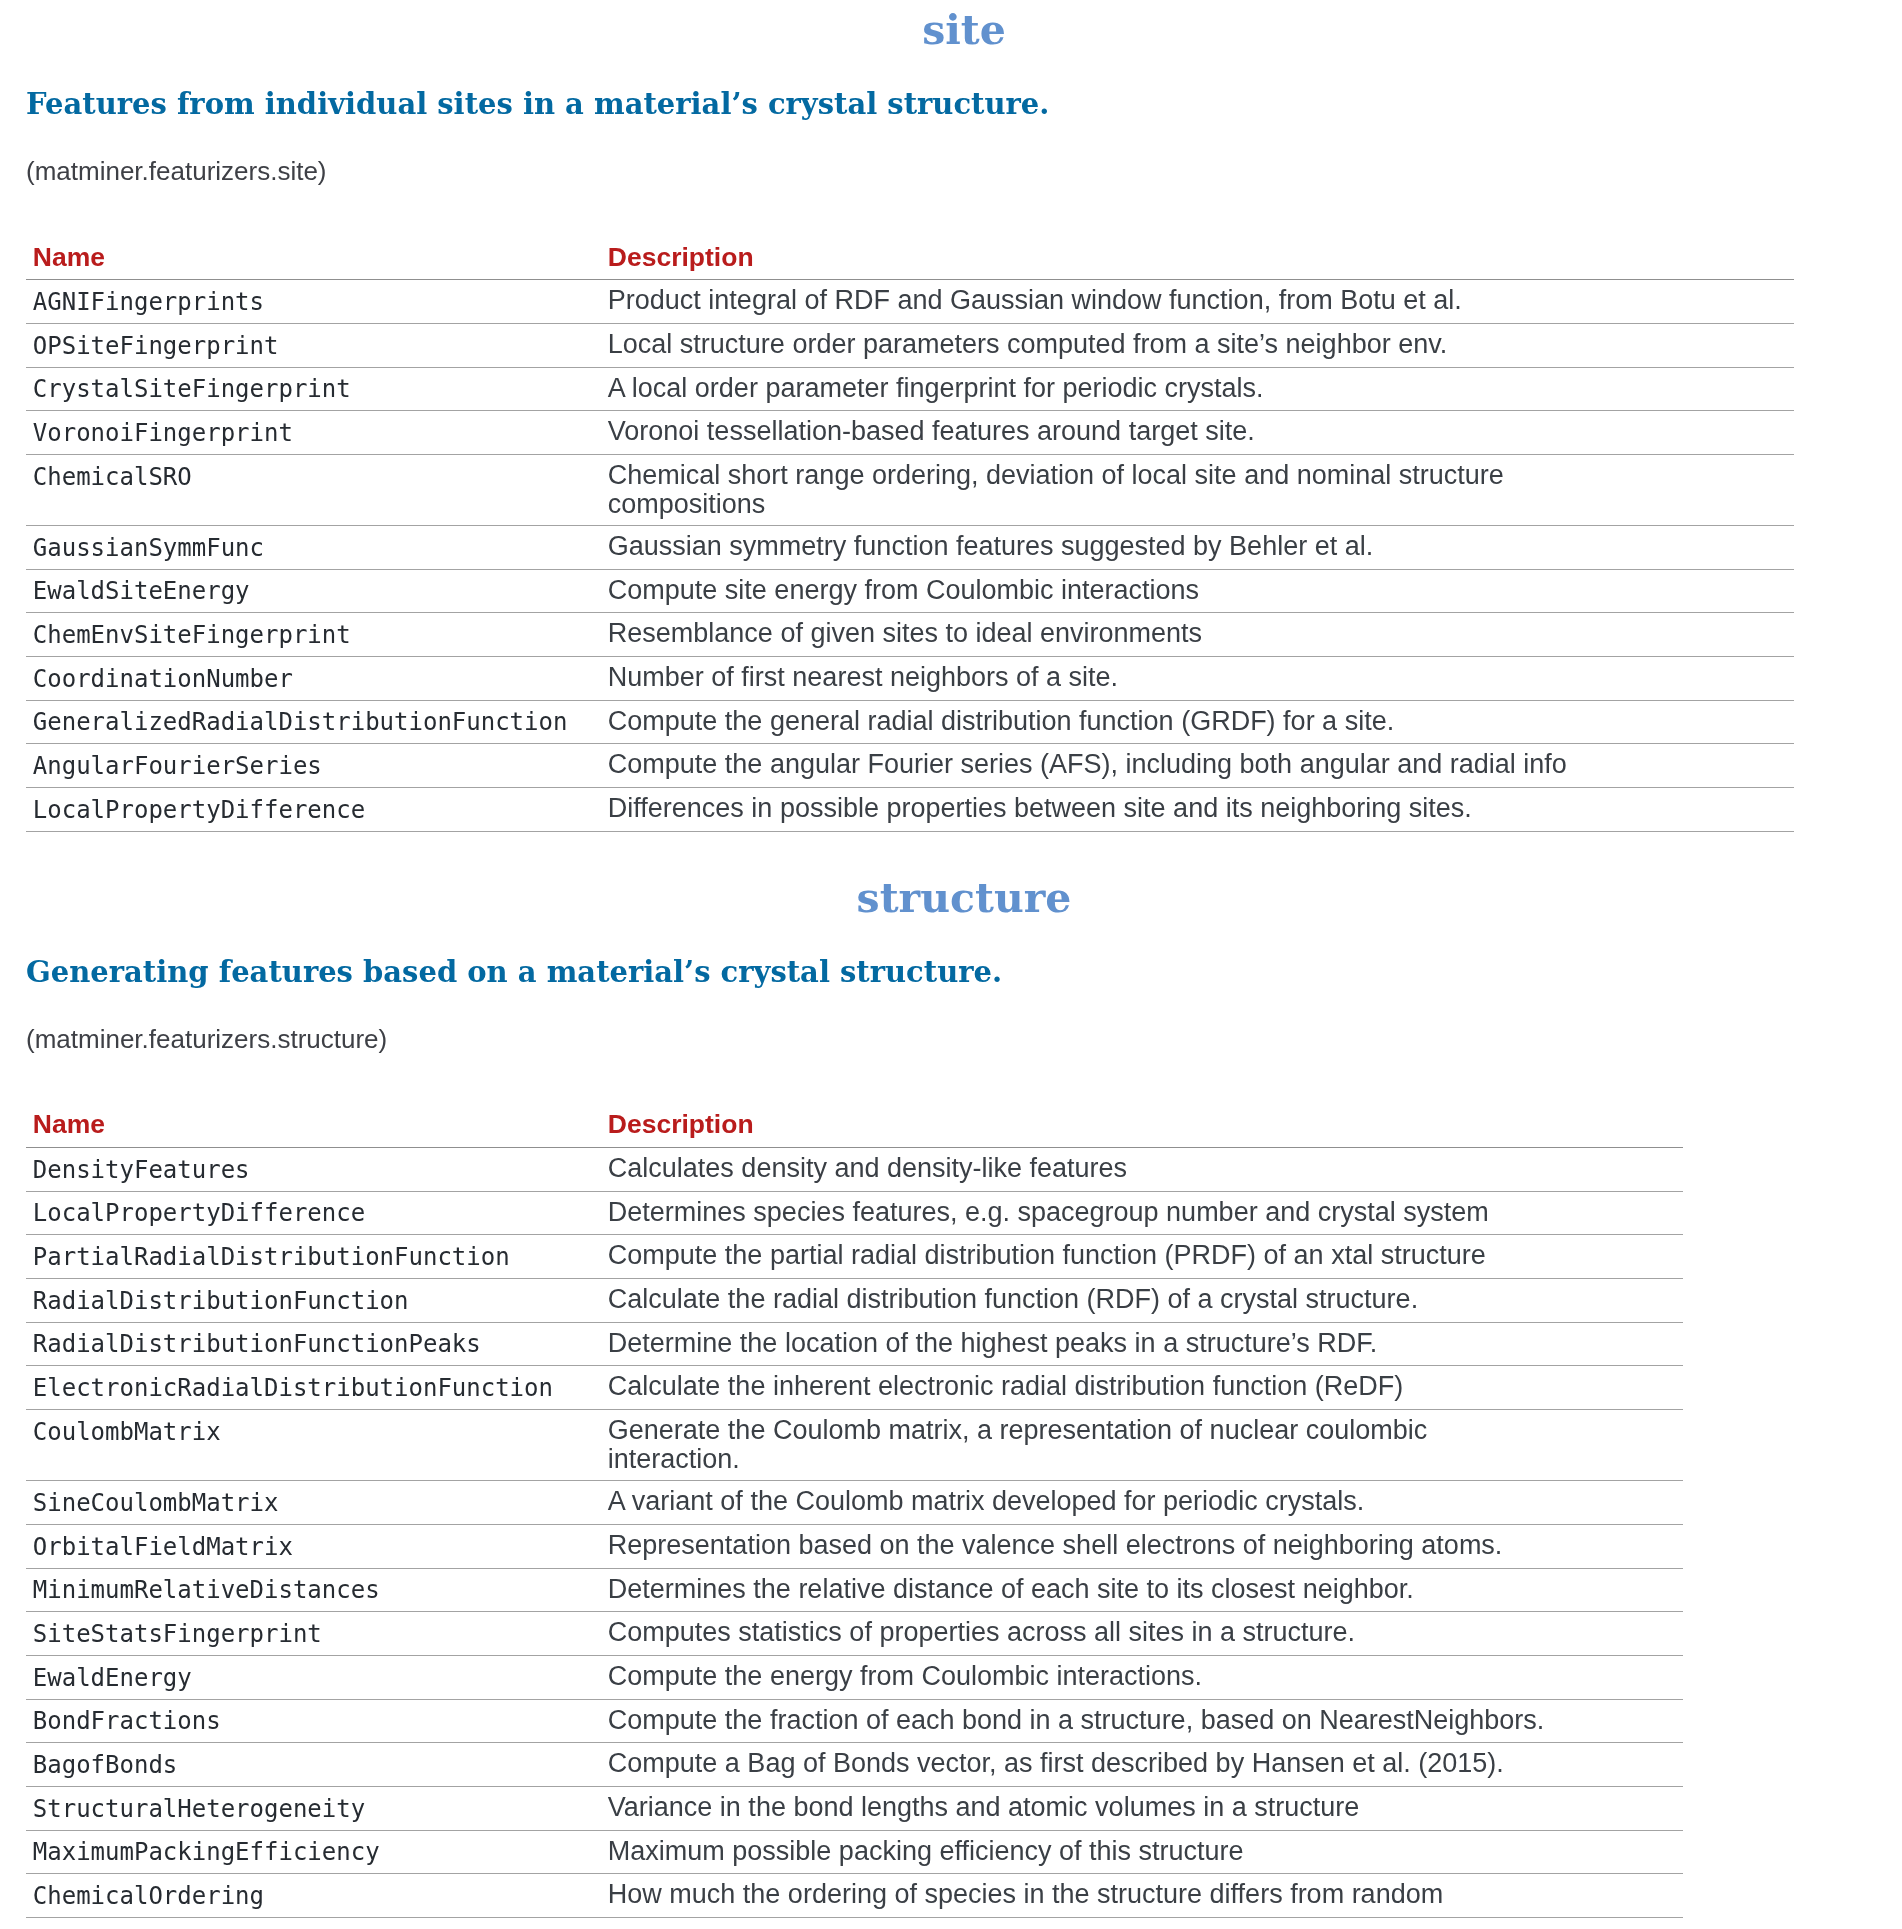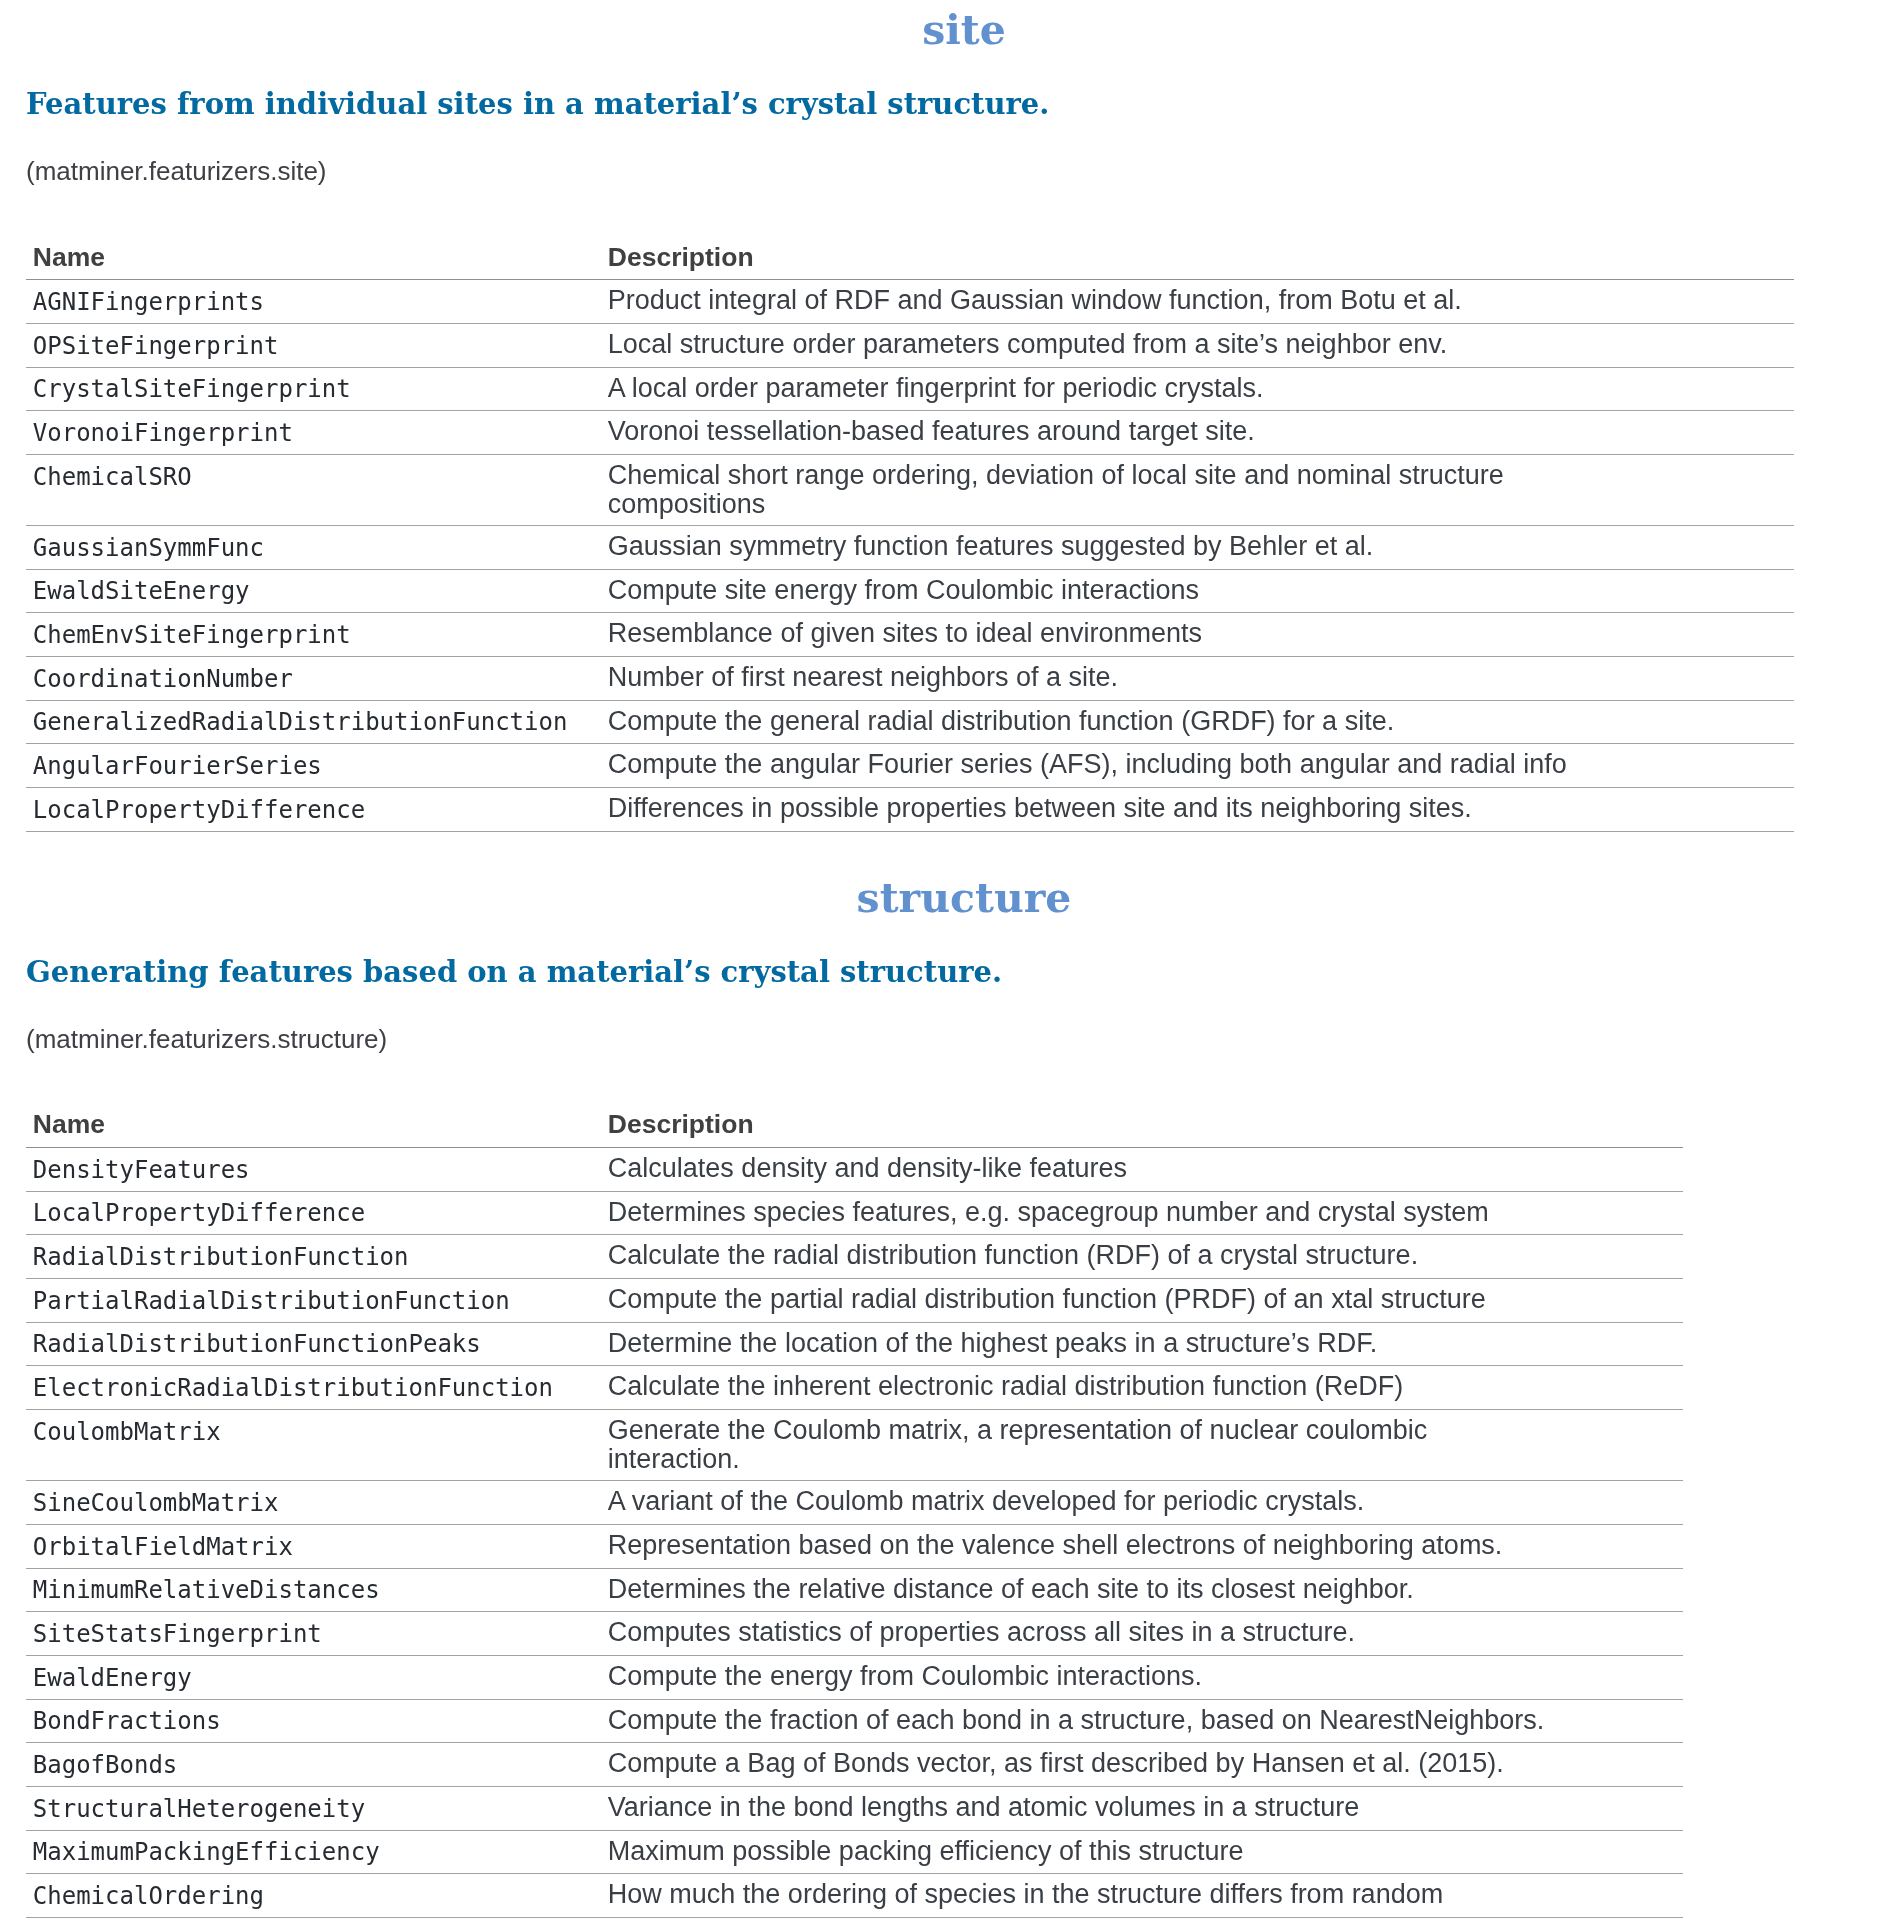--- a/index.html
+++ b/index.html
@@ -48,21 +48,21 @@
   table.table-site { width: 1768px; }
   table.table-structure { width: 1657px; }
   col.col-name { width: 575px; }
 
   th {
     text-align: left;
     font-family: "Liberation Sans", sans-serif;
     font-weight: 700;
     font-size: 26.5px;
     line-height: 29px;
-    color: #404040;
+    color: #b91c1c;
     padding: 20.5px 8.6px 7.7px 6.8px;
     border-bottom: 1.7px solid #8f8f8f;
     vertical-align: bottom;
   }
   td {
     vertical-align: top;
     border-bottom: 1.7px solid #a3a3a3;
     padding: 6px 8.6px 6px 6.8px;
   }
   td.name-cell {
@@ -170,26 +170,26 @@
     <tbody>
         <tr>
           <td class="name-cell">DensityFeatures</td>
           <td class="desc-cell">Calculates density and density-like features</td>
         </tr>
         <tr>
           <td class="name-cell">LocalPropertyDifference</td>
           <td class="desc-cell">Determines species features, e.g. spacegroup number and crystal system</td>
         </tr>
         <tr>
+          <td class="name-cell">PartialRadialDistributionFunction</td>
+          <td class="desc-cell">Compute the partial radial distribution function (PRDF) of an xtal structure</td>
+        </tr>
+        <tr>
           <td class="name-cell">RadialDistributionFunction</td>
           <td class="desc-cell">Calculate the radial distribution function (RDF) of a crystal structure.</td>
-        </tr>
-        <tr>
-          <td class="name-cell">PartialRadialDistributionFunction</td>
-          <td class="desc-cell">Compute the partial radial distribution function (PRDF) of an xtal structure</td>
         </tr>
         <tr>
           <td class="name-cell">RadialDistributionFunctionPeaks</td>
           <td class="desc-cell">Determine the location of the highest peaks in a structure’s RDF.</td>
         </tr>
         <tr>
           <td class="name-cell">ElectronicRadialDistributionFunction</td>
           <td class="desc-cell">Calculate the inherent electronic radial distribution function (ReDF)</td>
         </tr>
         <tr>

